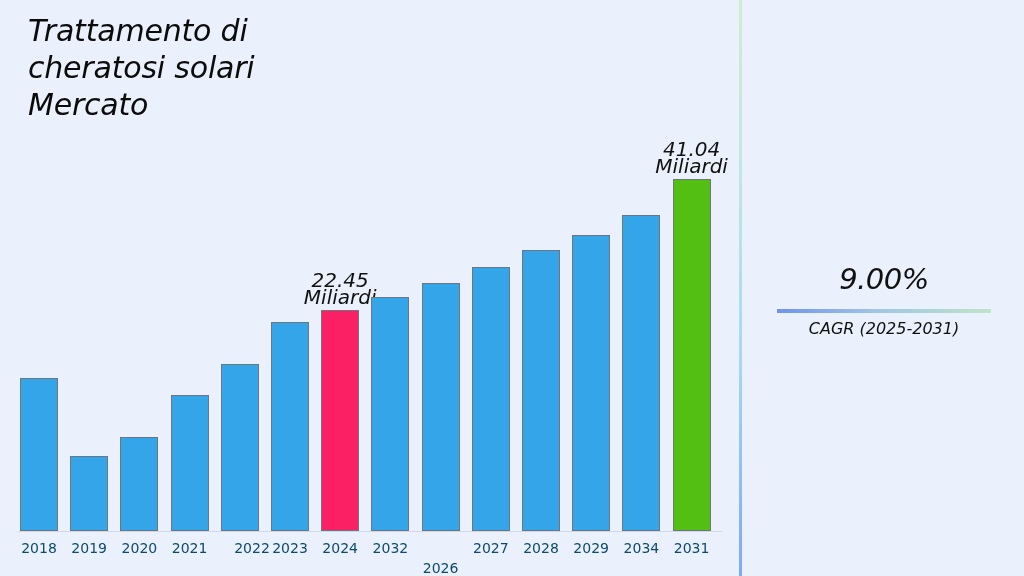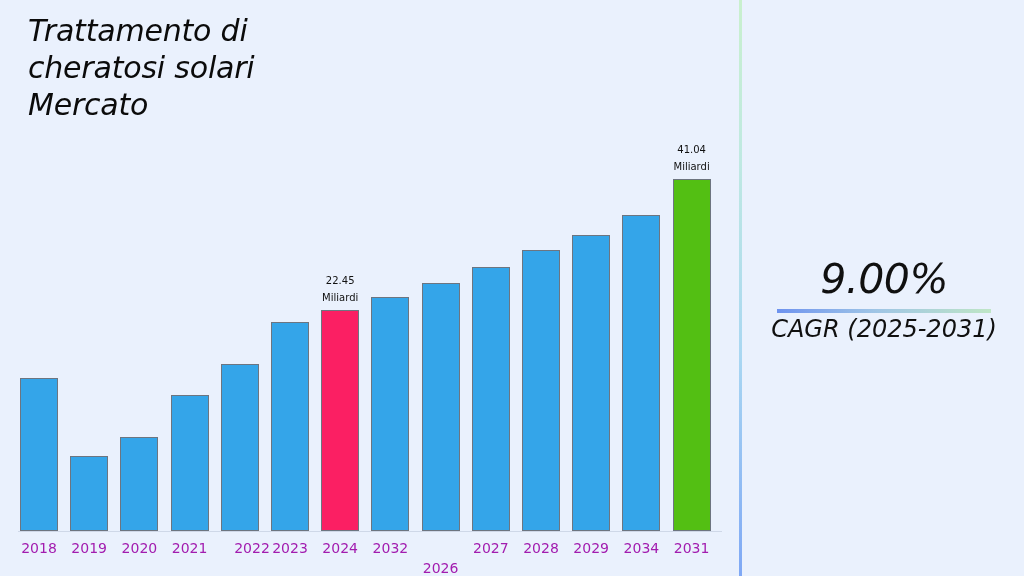--- a/index.html
+++ b/index.html
@@ -75,35 +75,36 @@
   }
   .bar.blue  { background: #34a5e9; }
   .bar.pink  { background: #fb1f63; }
   .bar.green { background: #53bf13; }
 
   .bar-value {
     position: absolute;
     left: -34px;
     width: 106px;
     text-align: center;
-    font-size: 10px;
+    font-size: 20px;
     line-height: 17px;
+    font-style: italic;
     font-weight: 400;
     color: #111;
     white-space: pre-line;
   }
 
   .x-label {
     position: absolute;
     top: 540px;
     width: 60px;
     margin-left: -11px;
     text-align: center;
     font-size: 14px;
-    color: #a21caf;
+    color: #0c4a6e;
     font-family: "DejaVu Sans", sans-serif;
   }
 
   
   #divider {
     position: absolute;
     left: 739px;
     top: 0;
     width: 3px;
     height: 576px;
@@ -139,35 +140,35 @@
   }
 
   #cagr-block {
     position: absolute;
     left: 20px;
     top: 255px;
     width: 244px;
     text-align: center;
   }
   #cagr-value {
-    font-size: 41px;
+    font-size: 29px;
     line-height: 48px;
     font-style: italic;
     font-weight: 400;
     color: #101010;
     letter-spacing: -0.5px;
   }
   #cagr-rule {
     margin: 6px auto 4px auto;
     width: 214px;
     height: 4px;
     background: linear-gradient(to right, #6e93ef 0%, #9ec4e6 45%, #bfe6c6 100%);
   }
   #cagr-caption {
-    font-size: 24px;
+    font-size: 16px;
     line-height: 24px;
     font-style: italic;
     font-weight: 400;
     color: #101010;
   }
 </style>
 </head>
 <body>
 
 <div id="root">

